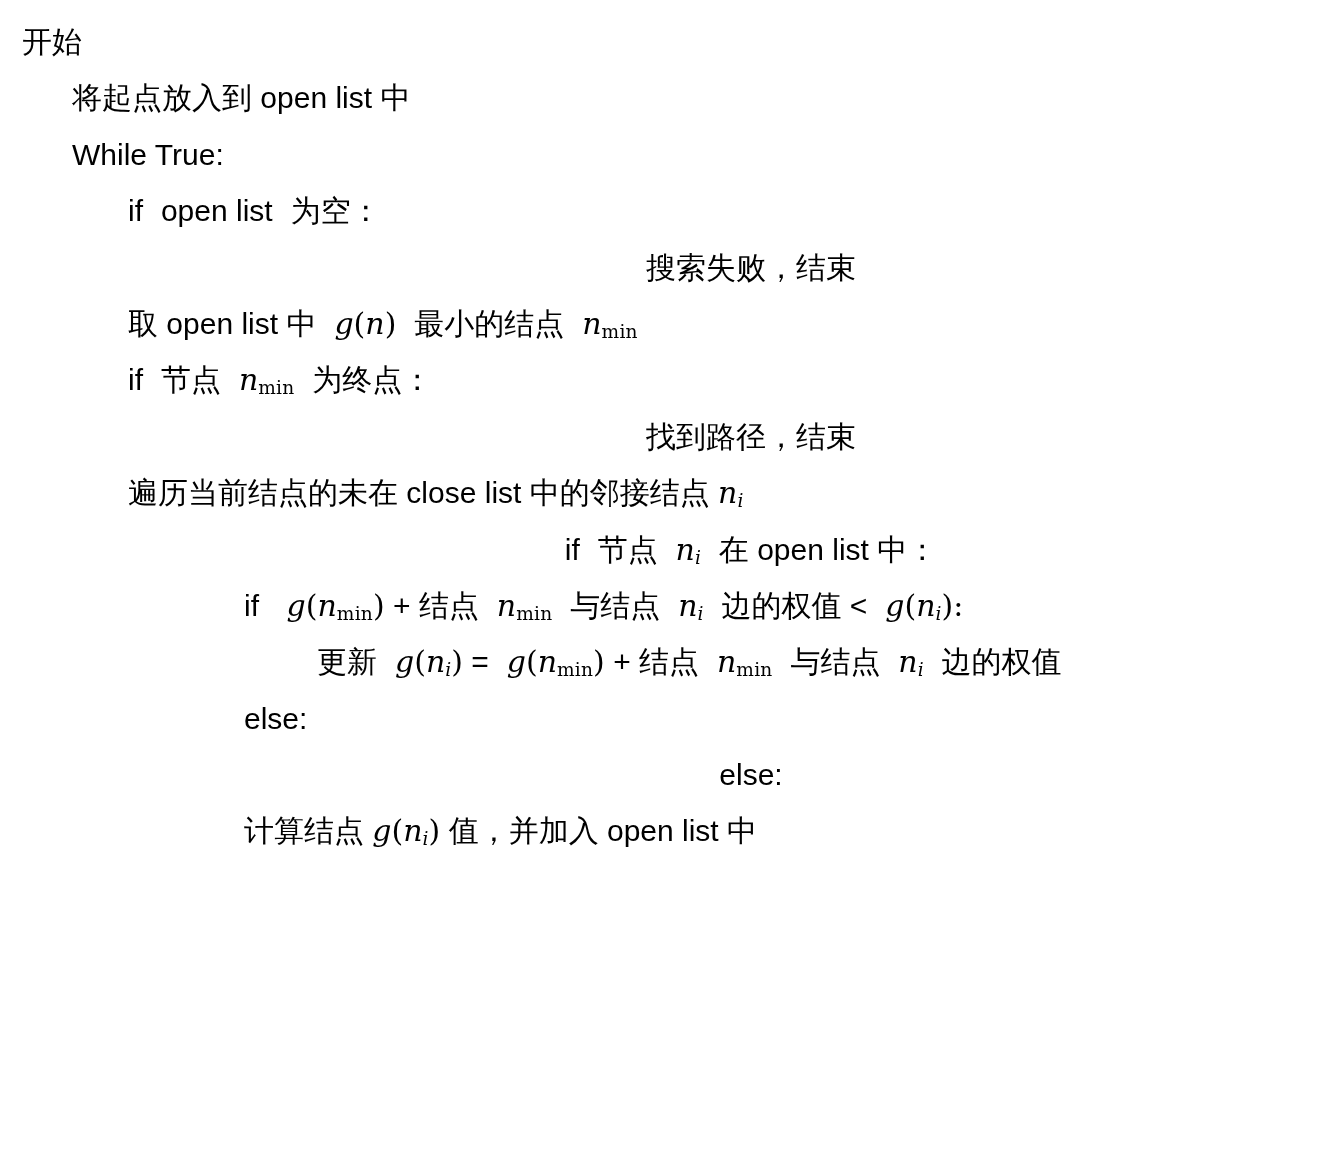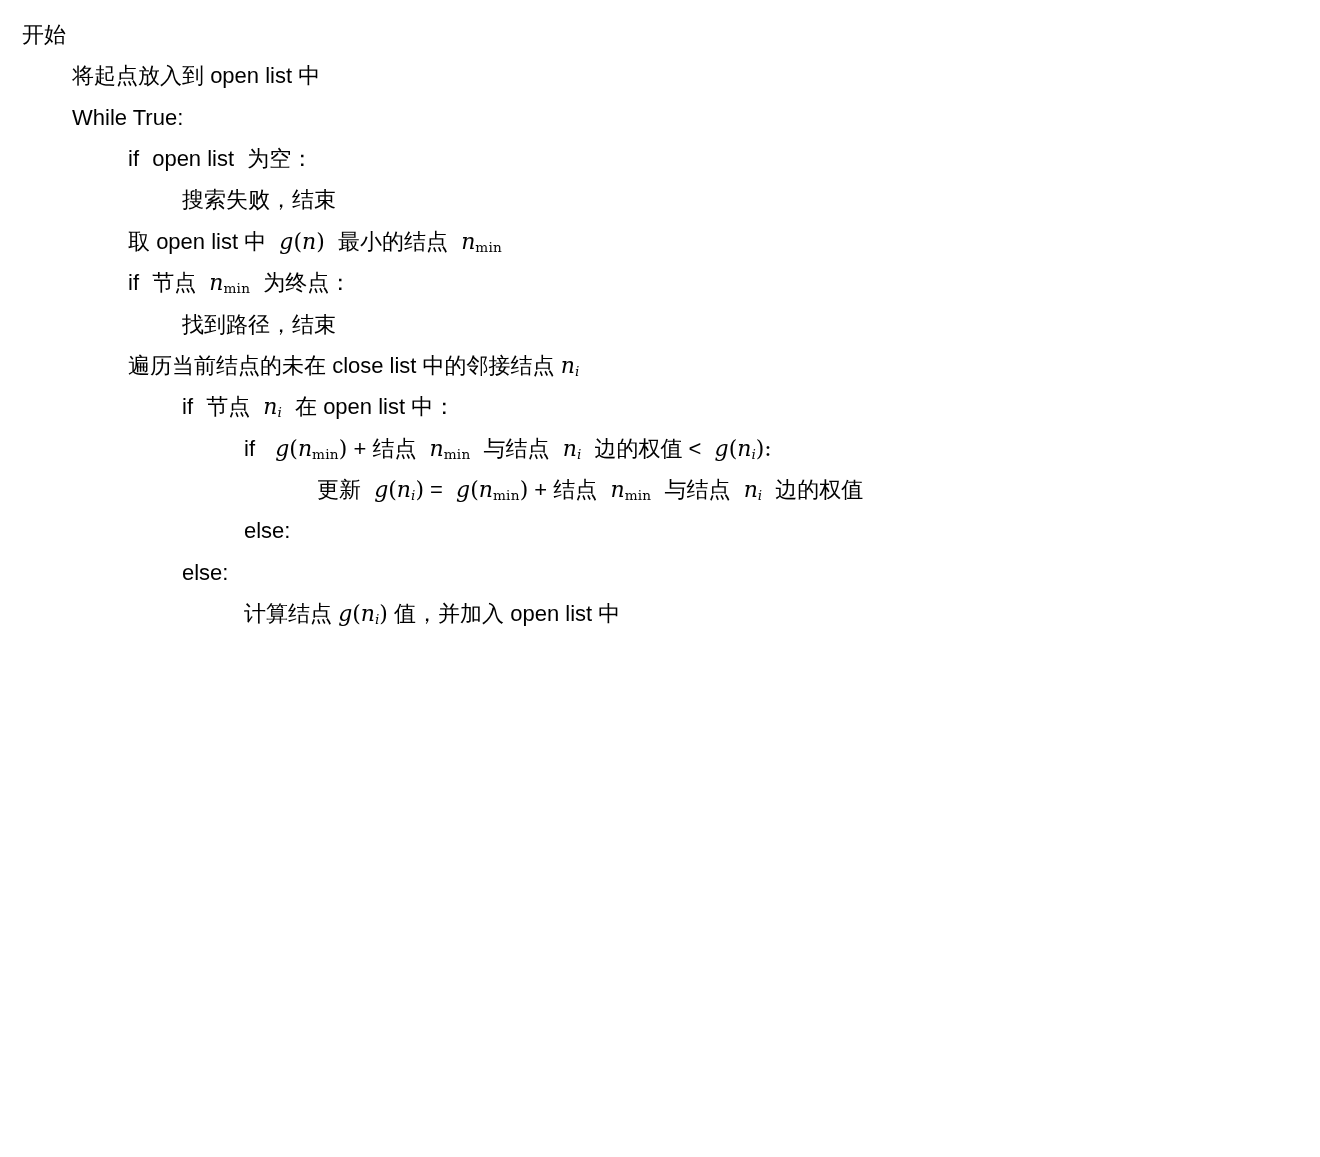--- a/index.html
+++ b/index.html
@@ -9,33 +9,33 @@
   }
   body {
     width: 1320px;
     height: 1157px;
     font-family: "Liberation Sans", "DejaVu Sans", sans-serif;
     color: #000000;
     overflow: hidden;
   }
   .pseudocode {
     padding: 14px 0 0 22px;
-    font-size: 22px;
+    font-size: 30px;
     line-height: 1.88;
     white-space: nowrap;
   }
   .line {
     display: block;
     white-space: pre;
   }
   
   .i0 { padding-left: 0px; }
   .i1 { padding-left: 50px; }
   .i2 { padding-left: 106px; }
-  .i3 { padding-left: 160px; }
+  .i3 { padding-left: 160px; text-align: center; }
   .i4 { padding-left: 222px; }
   .i5 { padding-left: 295px; }
 
   
   .math {
     font-family: "DejaVu Serif", "Liberation Serif", serif;
     font-style: italic;
     margin-top: 12px;
   }
   .math .paren,

